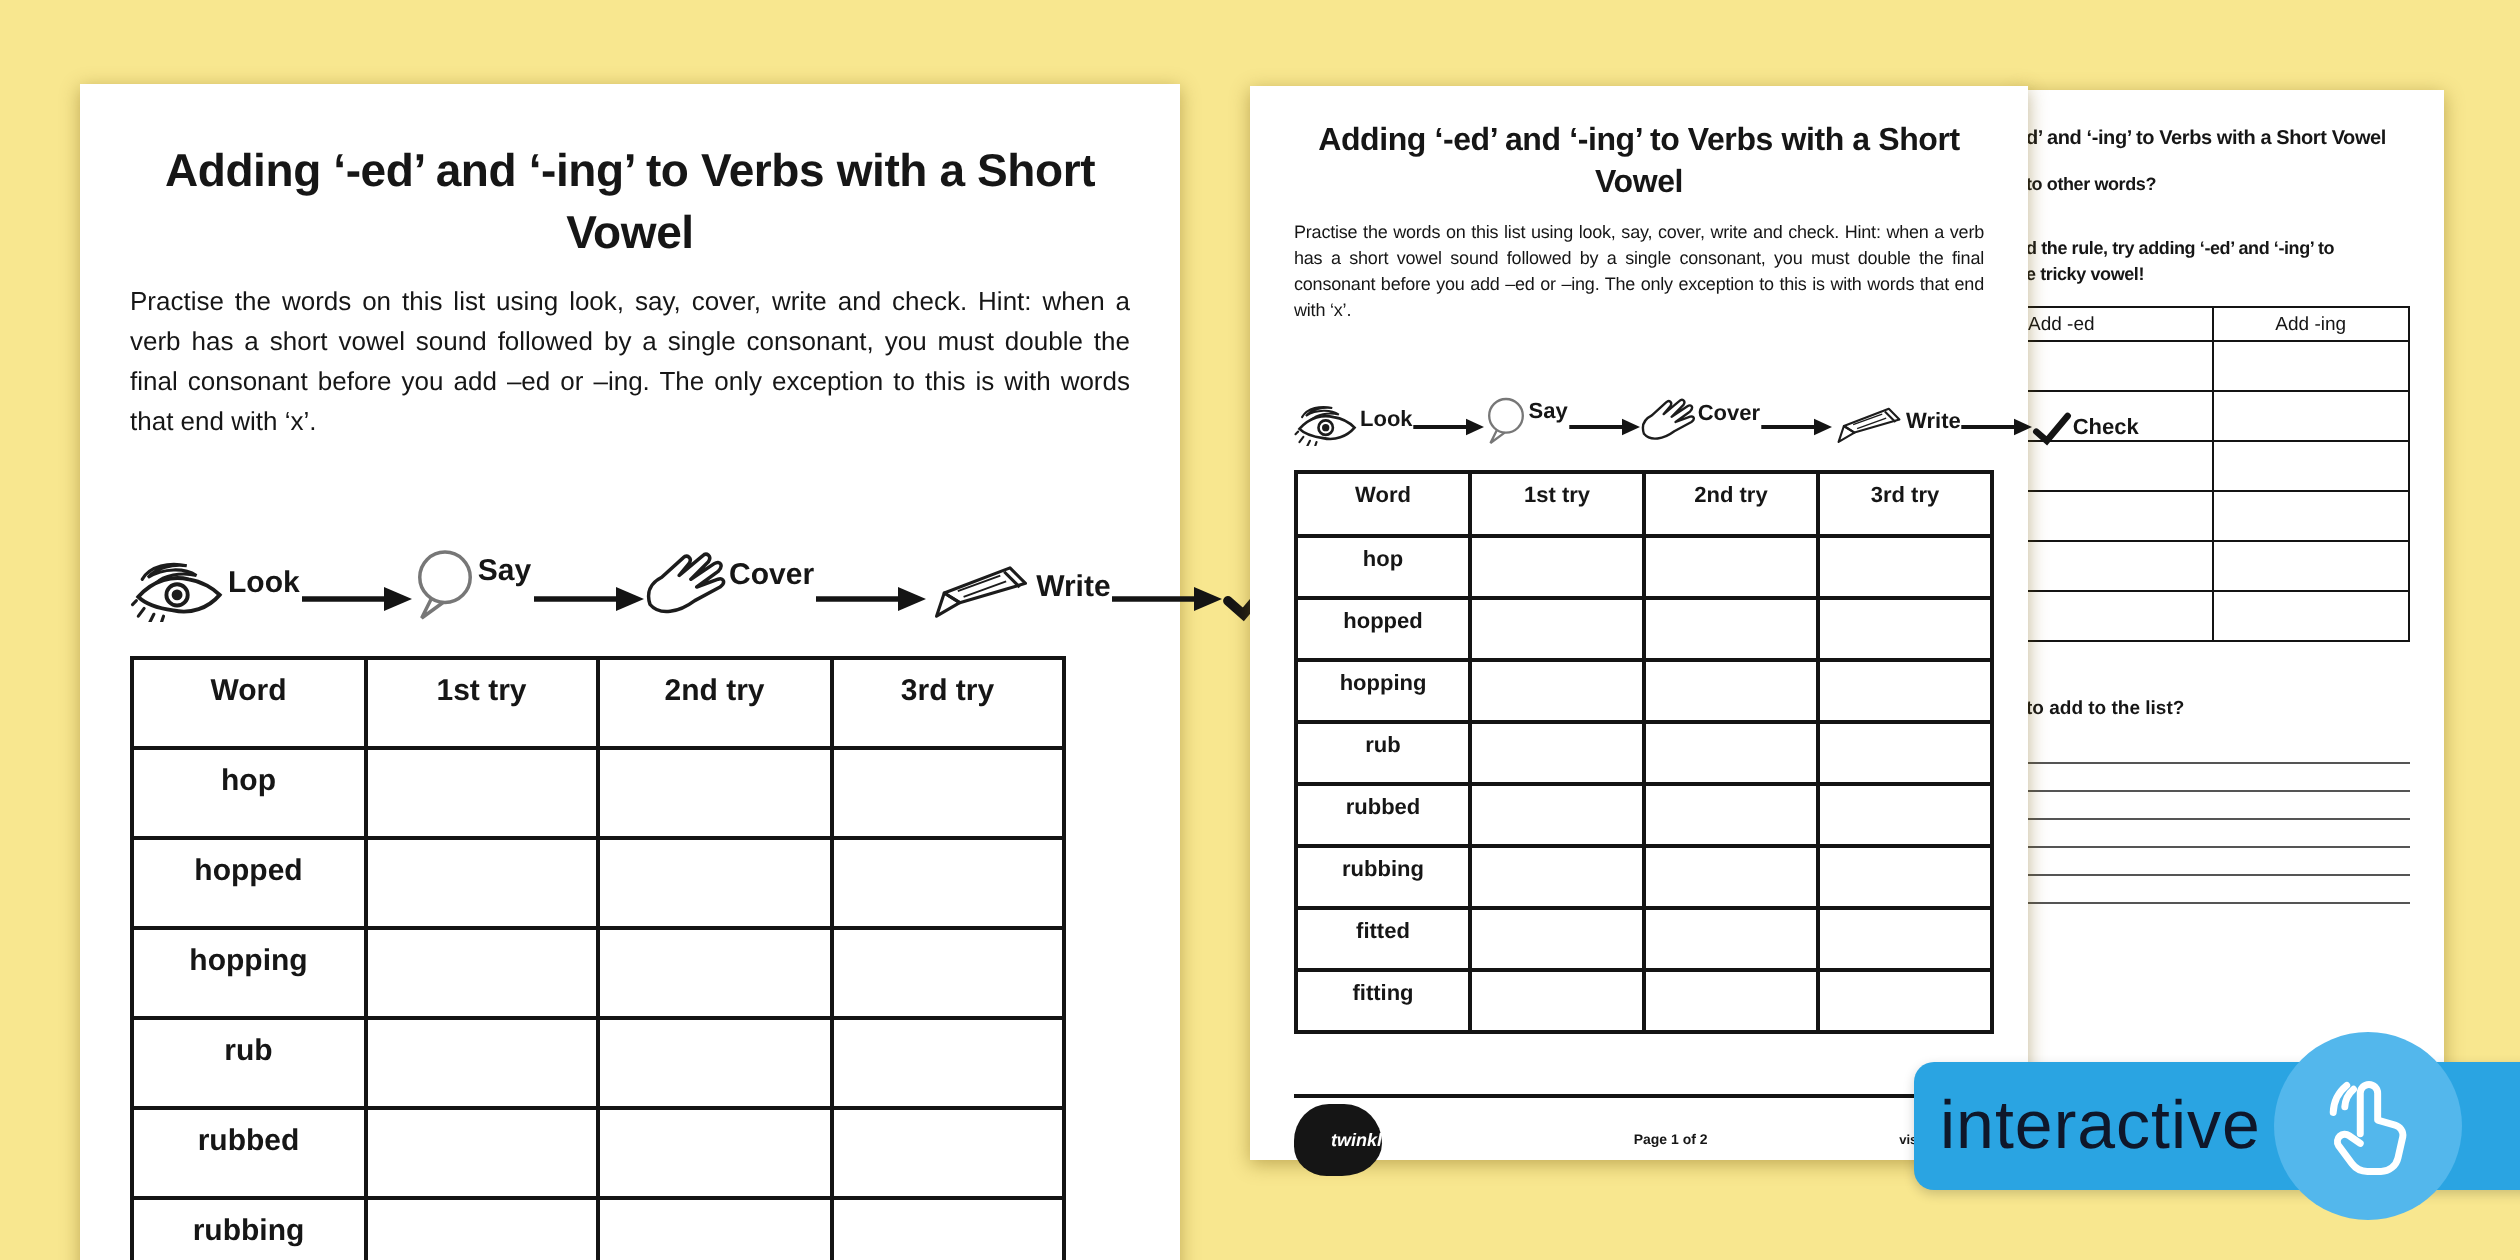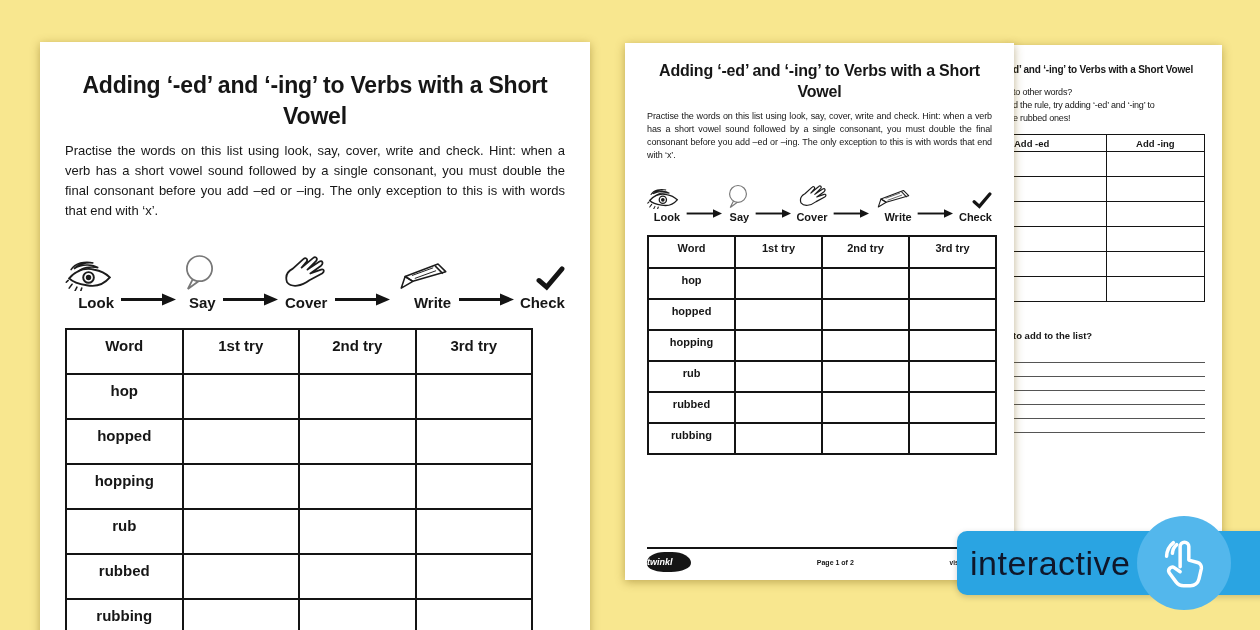--- a/index.html
+++ b/index.html
@@ -7,21 +7,21 @@
        font-family:"Liberation Sans",sans-serif;color:#161616}
   .page{position:absolute;background:#fff;box-shadow:0 2px 9px rgba(120,90,10,.45)}
   #page-left{left:40px;top:42px;width:550px;height:640px;z-index:2}
   #page-mid{left:625px;top:43px;width:389px;height:537px;z-index:2}
   #page-right{left:1008px;top:45px;width:214px;height:535px;z-index:1;overflow:hidden}
 
   
   .pl-title{margin:28px 28px 0;text-align:center;font-weight:bold;font-size:23px;line-height:31px;letter-spacing:-.2px}
   .pl-para{margin:9px 25px 0;font-size:13px;font-weight:400;line-height:20px;text-align:justify}
   .steps{display:flex;align-items:flex-end;justify-content:space-between;margin:26px 25px 0;height:64px}
-  .step{display:flex;flex-direction:column;align-items:flex-end}
+  .step{display:flex;flex-direction:row;align-items:flex-start}
   .step-label{font-size:15px;font-weight:bold;margin-top:3px}
   .arrow{margin-bottom:5px;flex:0 0 auto}
   svg{display:block}
   .wtable{border-collapse:collapse;margin:17px 0 0 25px;width:468px;table-layout:fixed}
   .wtable th,.wtable td{border:2px solid #141414;vertical-align:top;text-align:center;box-sizing:border-box}
   .wtable th{font-weight:bold;font-size:15px;height:45px;padding-top:7px}
   .wtable td{height:45px;padding-top:7px;font-size:15px}
   .wtable td:first-child{font-weight:600}
 
   
@@ -33,33 +33,33 @@
   #page-mid .wtable th{font-size:11px;height:32px;padding-top:5px}
   #page-mid .wtable td{font-size:11px;height:31px;padding-top:5px}
   #page-mid svg.eye{width:33px;height:21px}
   #page-mid svg.bubble{width:22px;height:25px}
   #page-mid svg.hand{width:29px;height:24px}
   #page-mid svg.pencil{width:37px;height:20px}
   #page-mid svg.check{width:20px;height:17px}
   #page-mid .arrow svg{width:36px;height:9px}
   .mid-rule{position:absolute;left:22px;top:504px;width:350px;height:2px;background:#141414}
   .mid-footer{position:absolute;left:22px;right:16px;top:509px;display:flex;align-items:center;justify-content:space-between}
-  .logo{width:44px;height:20px;background:#151515;color:#fff;font-size:9px;font-weight:bold;font-style:italic;
-        display:flex;align-items:center;justify-content:flex-start;border-radius:48% 52% 55% 45% / 62% 66% 55% 50%}
+  .logo{width:44px;height:36px;background:#151515;color:#fff;font-size:9px;font-weight:bold;font-style:italic;
+        display:flex;align-items:center;justify-content:flex-end;border-radius:48% 52% 55% 45% / 62% 66% 55% 50%}
   .page-num{font-size:7px;font-weight:600;margin-left:30px}
   .visit{font-size:6.5px;font-weight:bold}
 
   
   .p2-title{margin:19px 0 0 5px;font-size:10px;font-weight:bold;white-space:nowrap;letter-spacing:-.2px}
-  .p2-line{margin-left:5px;font-size:9px;font-weight:400;line-height:13px;white-space:nowrap;letter-spacing:-.2px}
+  .p2-line{margin-left:5px;font-size:9px;font-weight:700;line-height:13px;white-space:nowrap;letter-spacing:-.2px}
   .p2-line.first{margin-top:11px}
-  .p2-line.second{margin-top:0}
+  .p2-line.second{margin-top:19px}
   .p2t{border-collapse:collapse;margin-top:9px;width:197px;table-layout:fixed}
   .p2t th,.p2t td{border:1.5px solid #141414;box-sizing:border-box}
-  .p2t th{font-size:9.5px;font-weight:bold;height:17px;text-align:center}
+  .p2t th{font-size:9.5px;font-weight:normal;height:17px;text-align:center}
   .p2t th:first-child{text-align:left;padding-left:6px}
   .p2t th:first-child,.p2t td:first-child{border-left:none}
   .p2t td{height:25px}
   .p2-question{margin:28px 0 0 5px;font-size:9.5px;font-weight:600}
   .p2-lines{margin-top:8px}
   .wline{height:13px;border-bottom:1.5px solid #555;width:197px}
 
   
   #banner{position:absolute;left:957px;top:531px;width:310px;height:64px;background:#2AA4E2;
           border-radius:10px 0 0 10px;z-index:9;display:flex;align-items:center;padding-left:13px;
@@ -334,38 +334,50 @@
           <td></td>
           <td></td>
           <td></td>
         </tr>
         <tr>
           <td>rubbing</td>
           <td></td>
           <td></td>
           <td></td>
         </tr>
+        <tr>
+          <td>fitted</td>
+          <td></td>
+          <td></td>
+          <td></td>
+        </tr>
+        <tr>
+          <td>fitting</td>
+          <td></td>
+          <td></td>
+          <td></td>
+        </tr>
       </tbody>
   </table>
 
   <div class="mid-rule"></div>
   <div class="mid-footer">
     <div class="logo">
       <span>twinkl</span>
     </div>
     <span class="page-num">Page 1 of 2</span>
     <span class="visit">visit twinkl.com</span>
   </div>
 </div>
 
 <div class="page" id="page-right">
   <div class="p2-title">d’ and ‘-ing’ to Verbs with a Short Vowel</div>
   <div class="p2-line first">to other words?</div>
   <div class="p2-line second">d the rule, try adding ‘-ed’ and ‘-ing’ to</div>
-  <div class="p2-line">e rubbed ones!</div>
+  <div class="p2-line">e tricky vowel!</div>
 
   <table class="p2t">
     <thead>
       <tr>
         <th>Add -ed</th>
         <th>Add -ing</th>
       </tr>
     </thead>
     <tbody>
         <tr>

